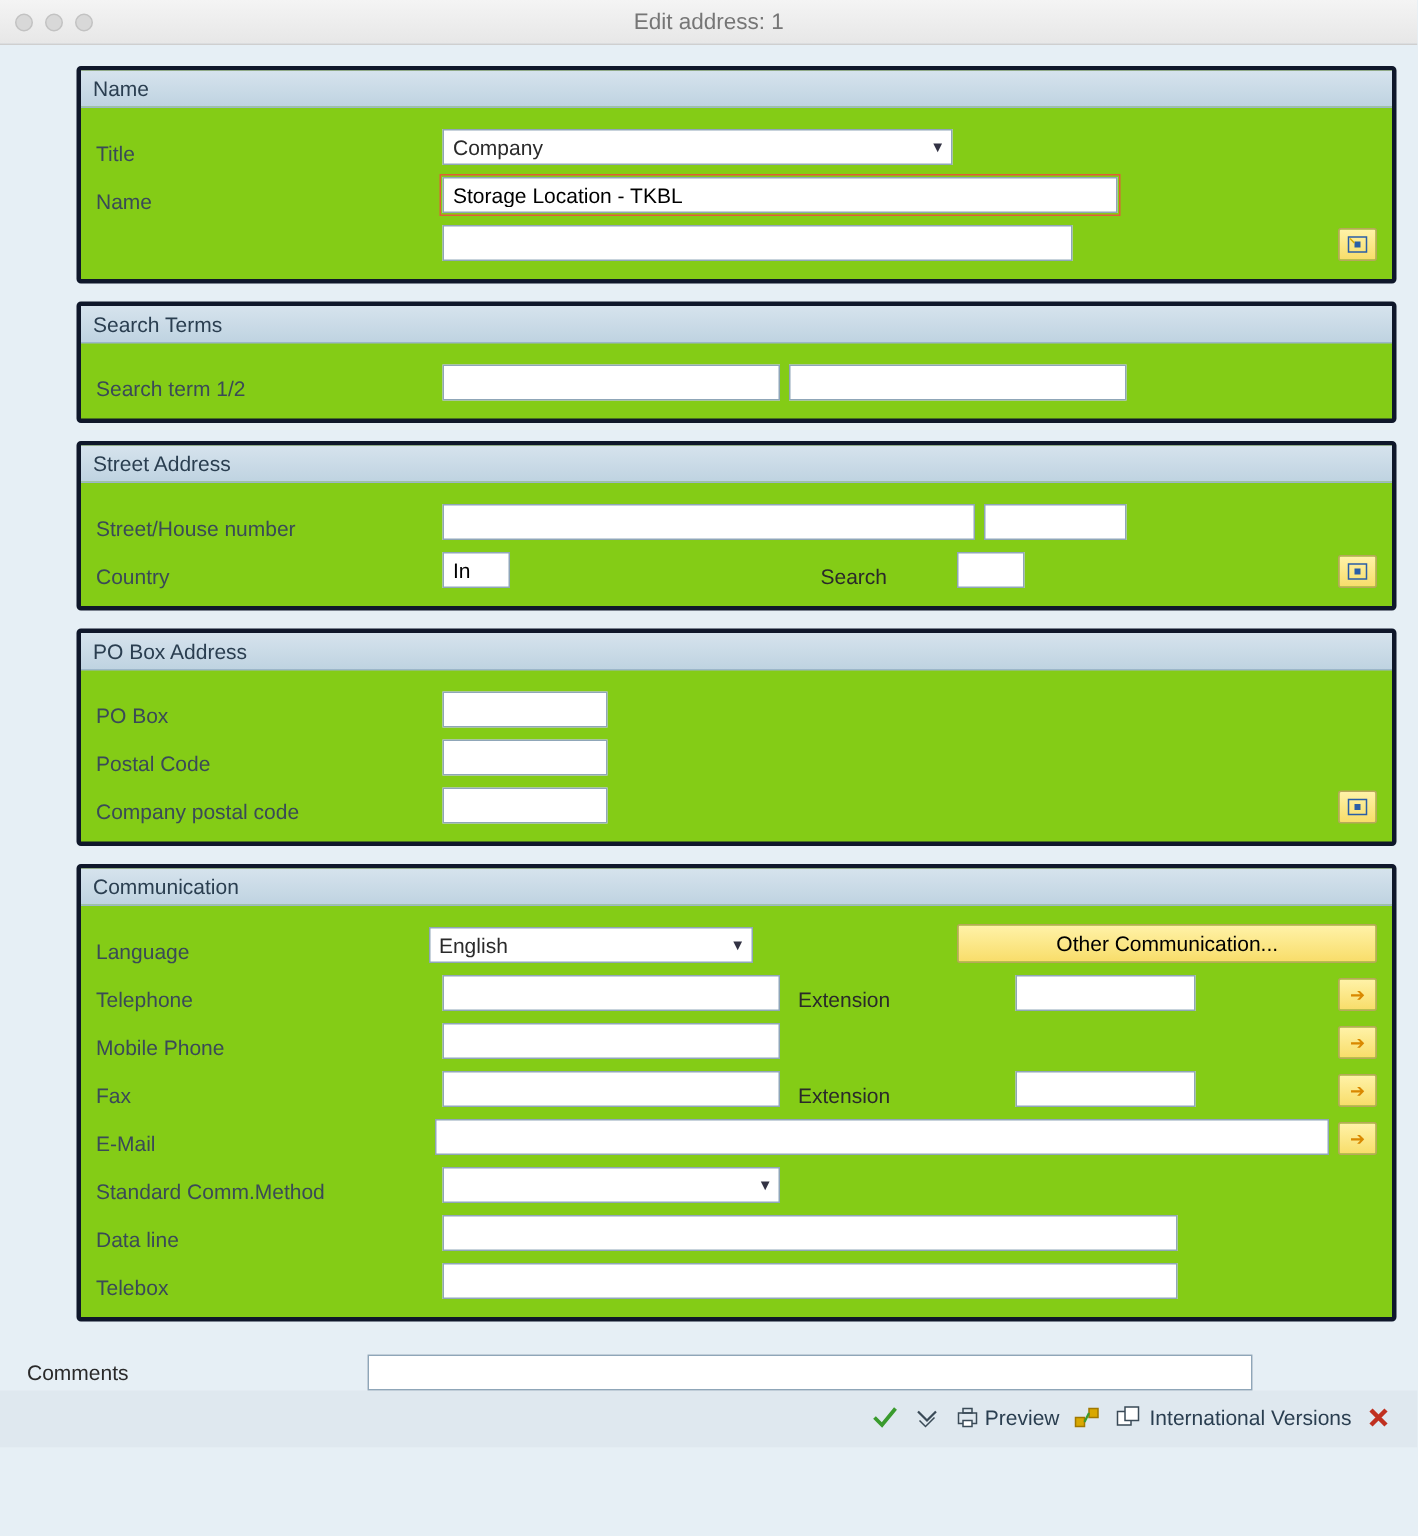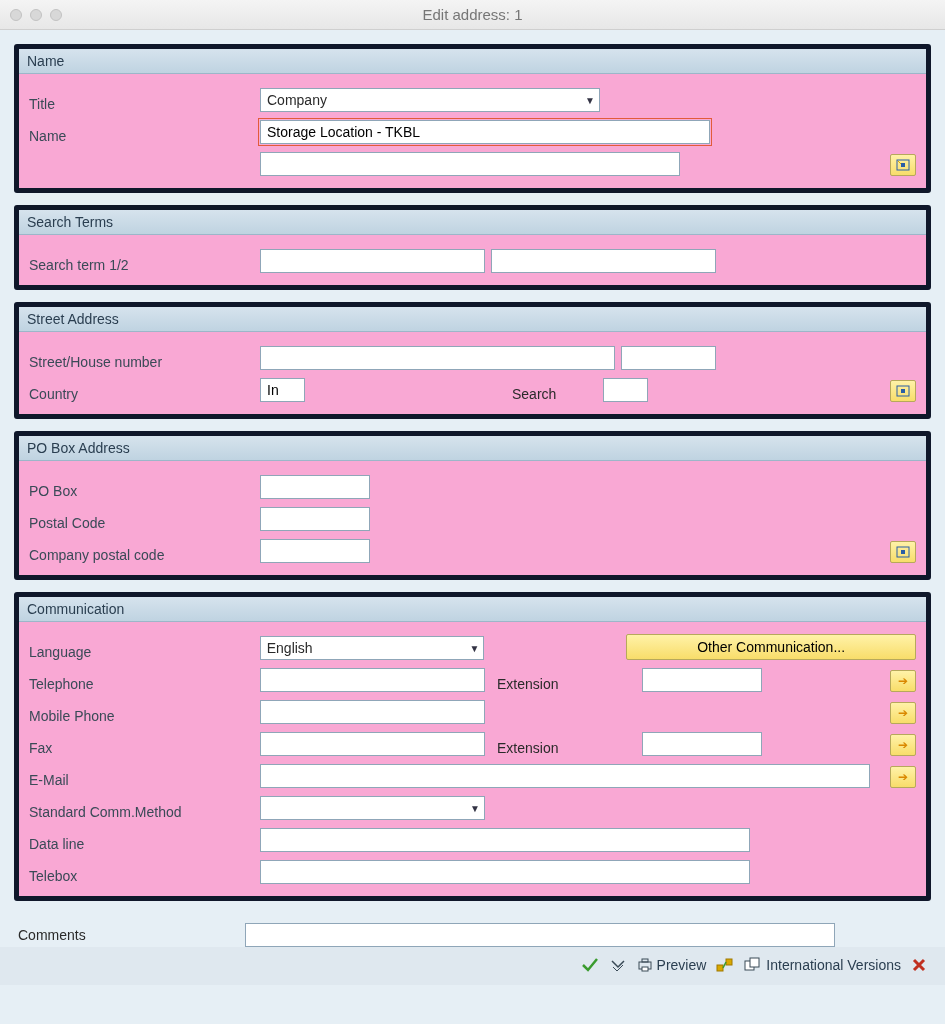--- a/index.html
+++ b/index.html
@@ -24,24 +24,25 @@
   .tl { width: 12px; height: 12px; border-radius: 50%; background: #d8d8d8; border: 1px solid #c2c2c2; }
   .title-text {
     position: absolute;
     left: 0; right: 0;
     text-align: center;
     color: #767676;
     font-size: 15px;
   }
   .content { padding: 14px 14px 4px 14px; }
   .group {
-    border: 5px solid #0f172a;
+    border: 3px solid #0f172a;
     border-radius: 3px;
-    background: #f9a8d4;
+    background: #84cc16;
     margin-bottom: 12px;
+    margin-left: 37px;
   }
   .group-head {
     background: linear-gradient(#d6e3ed, #bfd3e1);
     border-bottom: 1px solid #9cb6c9;
     padding: 4px 8px;
     font-size: 14px;
     color: #2a3e50;
   }
   .group-body {
     padding: 8px 10px 10px 10px;

